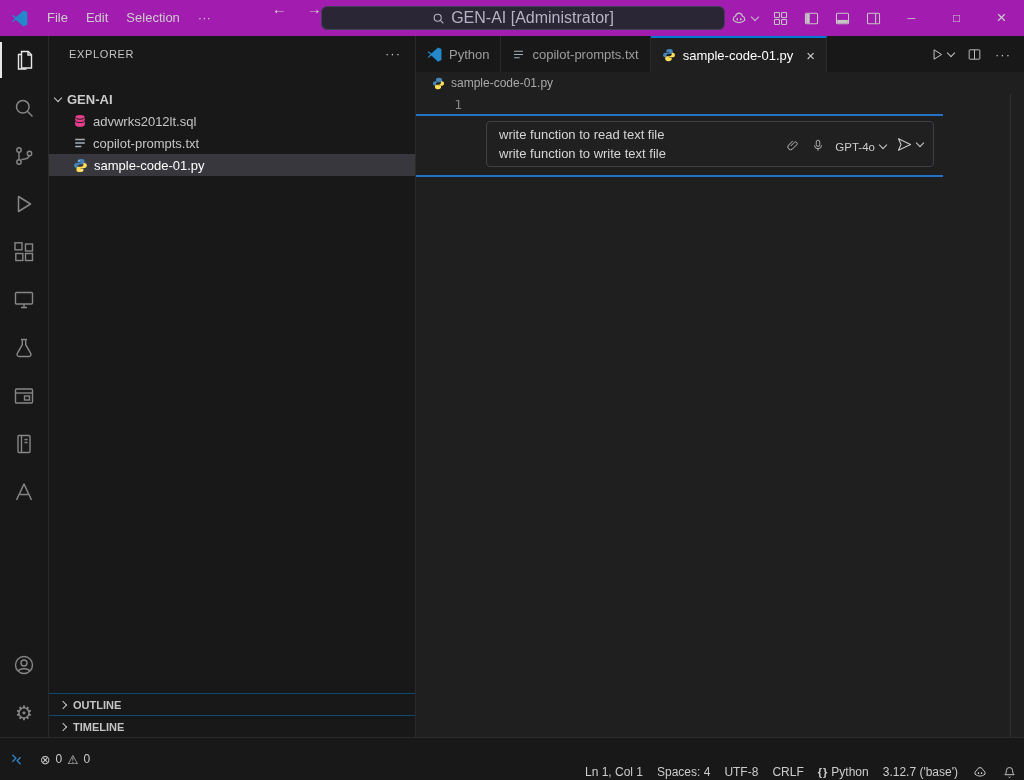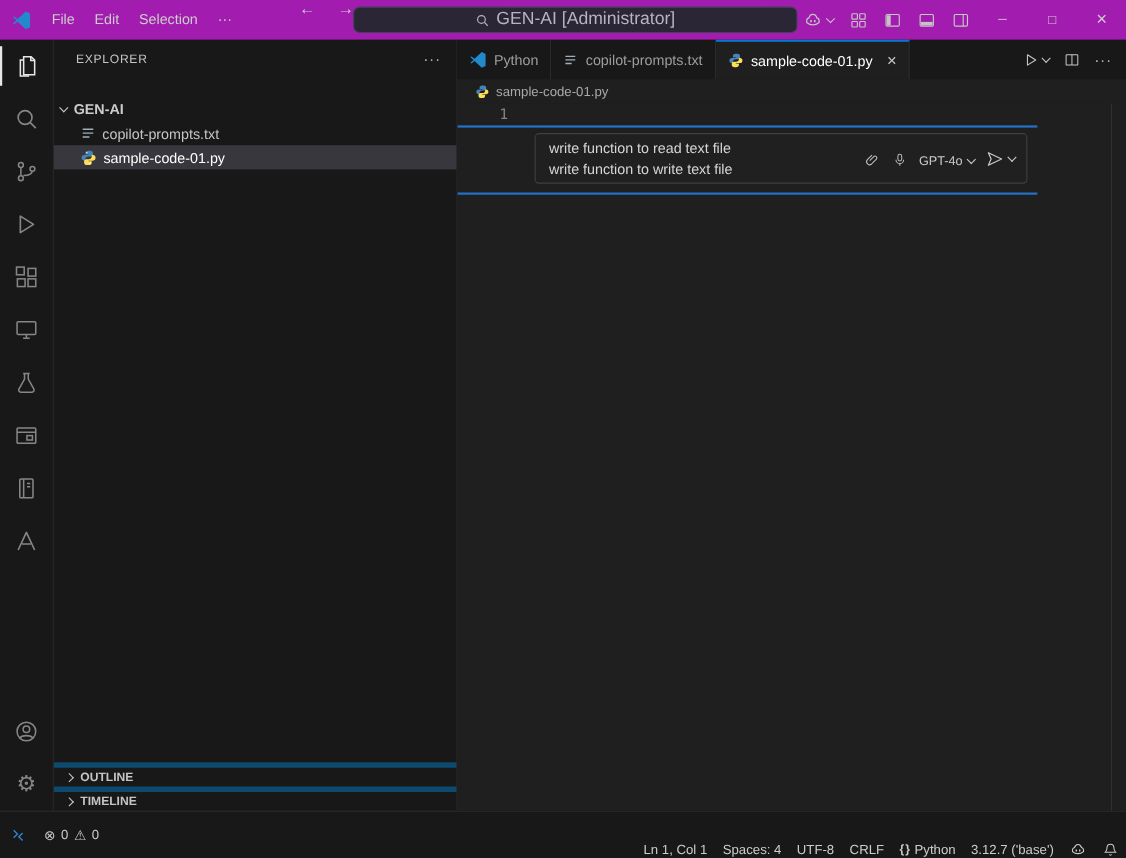--- a/index.html
+++ b/index.html
@@ -32,21 +32,21 @@
   .gear-glyph { font-size:20px; line-height:1; }
 
   
   .sidebar { flex:0 0 367px; background:#181818; border-right:1px solid #2b2b2b; display:flex; flex-direction:column; min-height:0; }
   .sb-header { flex:0 0 35px; display:flex; align-items:center; padding:0 14px 0 20px; font-size:11px; letter-spacing:.06em; color:#c5c5c5; }
   .sb-more { margin-left:auto; font-size:13px; letter-spacing:1px; color:#c5c5c5; }
   .folder-row { height:22px; display:flex; align-items:center; gap:6px; padding-left:6px; font-weight:700; color:#cccccc;margin-top:17px; }
   .file-row { height:22px; display:flex; align-items:center; gap:6px; padding-left:24px; color:#c5c5c5; }
   .file-row.selected { background:#37373d; color:#ffffff; }
   .sb-spacer { flex:1; }
-  .sb-section { flex:0 0 22px; display:flex; align-items:center; gap:7px; padding-left:9px; border-top:5px solid #0c4a6e; font-weight:700; font-size:11px; color:#c5c5c5; }
+  .sb-section { flex:0 0 22px; display:flex; align-items:center; gap:7px; padding-left:9px; border-top:1px solid #0c4a6e; font-weight:700; font-size:11px; color:#c5c5c5; }
 
   .chev-d { display:inline-block; width:6px; height:6px; border-right:1.4px solid currentColor; border-bottom:1.4px solid currentColor; transform:rotate(45deg); margin-top:-3px; }
   .chev-r { display:inline-block; width:6px; height:6px; border-right:1.4px solid currentColor; border-bottom:1.4px solid currentColor; transform:rotate(-45deg); margin-left:2px; }
 
   
   .editor-col { flex:1; display:flex; flex-direction:column; min-width:0; background:#1f1f1f; }
   .tabbar { flex:0 0 36px; background:#181818; display:flex; align-items:stretch; }
   .tab { display:flex; align-items:center; gap:7px; padding:0 11px; border-right:1px solid #2b2b2b; font-size:13px; color:#9d9d9d; background:#181818; }
   .tab.active { background:#1f1f1f; color:#ffffff; border-top:2px solid #0078d4; }
   .tab-close { margin-left:6px; font-size:15px; color:#cccccc; }
@@ -268,20 +268,29 @@
       <div class="sb-header">
         <span>EXPLORER</span>
         <span class="sb-more">···</span>
       </div>
       <div class="folder-row">
         <span class="chev-d"></span>
         <span>GEN-AI</span>
       </div>
       <div class="file-row">
         <span>
+            <svg width="14" height="14" viewBox="0 0 16 16">
+              <path fill="#e53e8b" d="M2.5 3.6C2.5 2.2 5 1.2 8 1.2s5.5 1 5.5 2.4v8.8c0 1.4-2.5 2.4-5.5 2.4s-5.5-1-5.5-2.4z"></path>
+              <path d="M2.5 3.6C2.5 5 5 6 8 6s5.5-1 5.5-2.4M2.5 7.4C2.5 8.8 5 9.8 8 9.8s5.5-1 5.5-2.4" stroke="#181818" stroke-width="1.1" fill="none"></path>
+            </svg>
+          </span>
+        <span>advwrks2012lt.sql</span>
+      </div>
+      <div class="file-row">
+        <span>
             <svg width="14" height="14" viewBox="0 0 16 16" fill="none" stroke="#9fb0bb" stroke-width="1.5">
               <path d="M2.5 4h11M2.5 8h11M2.5 12h7"></path>
             </svg>
           </span>
         <span>copilot-prompts.txt</span>
       </div>
       <div class="file-row selected">
         <span>
             <svg width="15" height="15" viewBox="0 0 16 16">
               <path fill="#4584b6" d="M7.9 1C6 1 4.9 1.9 4.9 3.3v1.5h3.2v.5H3.7C2.2 5.3 1.2 6.4 1.2 8s1 2.7 2.5 2.7h1.2V9.2c0-1.5 1.3-2.6 2.8-2.6h2.5c1.2 0 2.1-.9 2.1-2.1V3.3C12.3 1.9 11.2 1 9.5 1z"></path>

